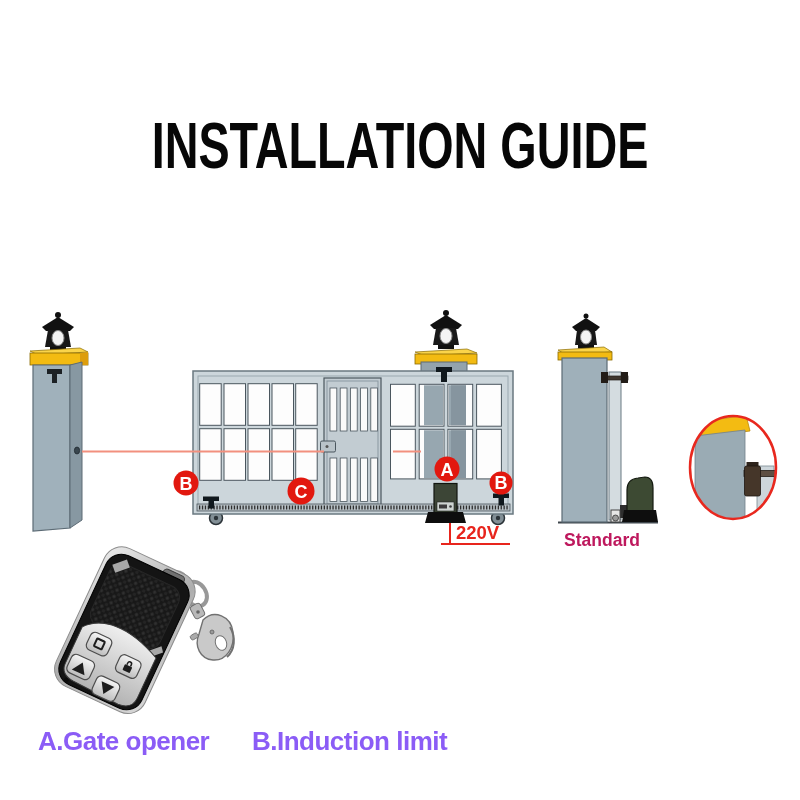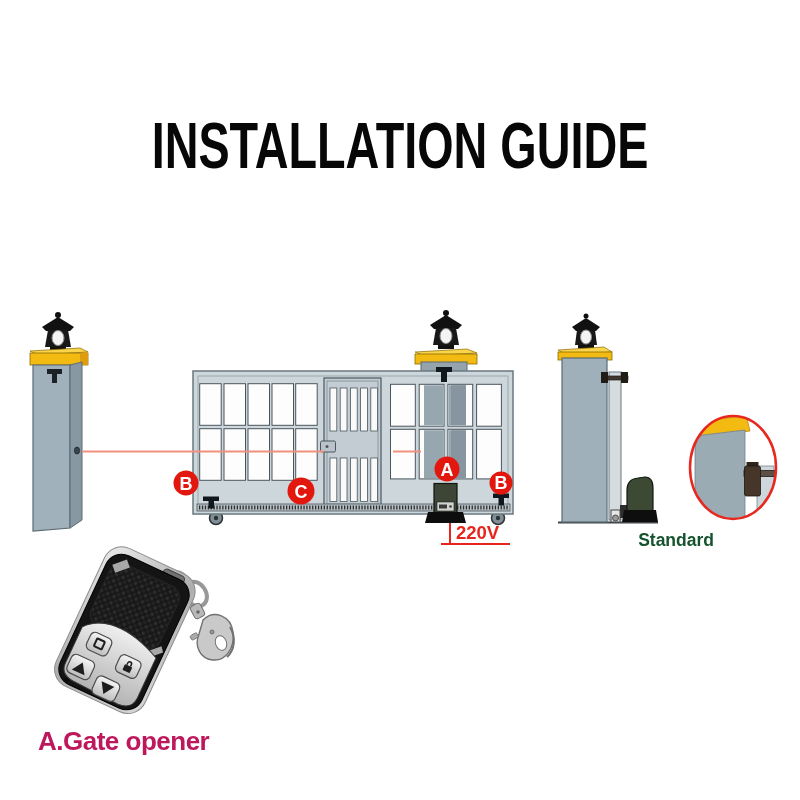--- a/index.html
+++ b/index.html
@@ -2,24 +2,24 @@
 <html><head>
 <meta charset="utf-8">
 <style>
   html,body{margin:0;padding:0;background:#ffffff;}
   .stage{position:relative;width:800px;height:800px;background:#ffffff;overflow:hidden;
          font-family:"Liberation Sans",sans-serif;}
   .stage svg{position:absolute;left:0;top:0;width:800px;height:800px;display:block;}
   .title{position:absolute;left:0;right:0;top:114px;margin:0;text-align:center;
          font-weight:700;font-size:64px;line-height:1;color:#070707;white-space:nowrap;
          transform:scaleX(0.73);transform-origin:50% 50%;letter-spacing:0;}
-  .schem-cap{position:absolute;left:490px;top:530px;width:224px;text-align:right;
-         font-weight:700;font-size:17.5px;line-height:1.22;color:#14532d;}
+  .schem-cap{position:absolute;left:490px;top:530px;width:224px;text-align:center;
+         font-weight:700;font-size:17.5px;line-height:1.22;color:#be185d;}
   .legend-item{position:absolute;top:726px;font-weight:700;font-size:26px;
-         letter-spacing:-0.5px;color:#be185d;white-space:nowrap;}
+         letter-spacing:-0.5px;color:#8b5cf6;white-space:nowrap;}
   .legend-a{left:38px;} .legend-b{left:252px;} .legend-c{left:503px;}
   .marker-letter{font-family:"Liberation Sans",sans-serif;font-weight:700;font-size:18px;
          fill:#ffffff;text-anchor:middle;}
   .volt-text{font-family:"Liberation Sans",sans-serif;font-weight:700;font-size:18.5px;}
 </style>
 </head>
 <body>
 
 <div class="stage">
 
@@ -279,14 +279,15 @@
       </g>
       <circle cx="92" cy="700" r="2.4" fill="#0b0b0b"></circle>
     </g>
   </svg>
 
   <div class="schem-cap">
     <div>Standard</div>
   </div>
 
   <span class="legend-item legend-a">A.Gate opener</span>
+  <span class="legend-item legend-b">B.Induction limit</span>
 
 </div>
 
 </body></html>

